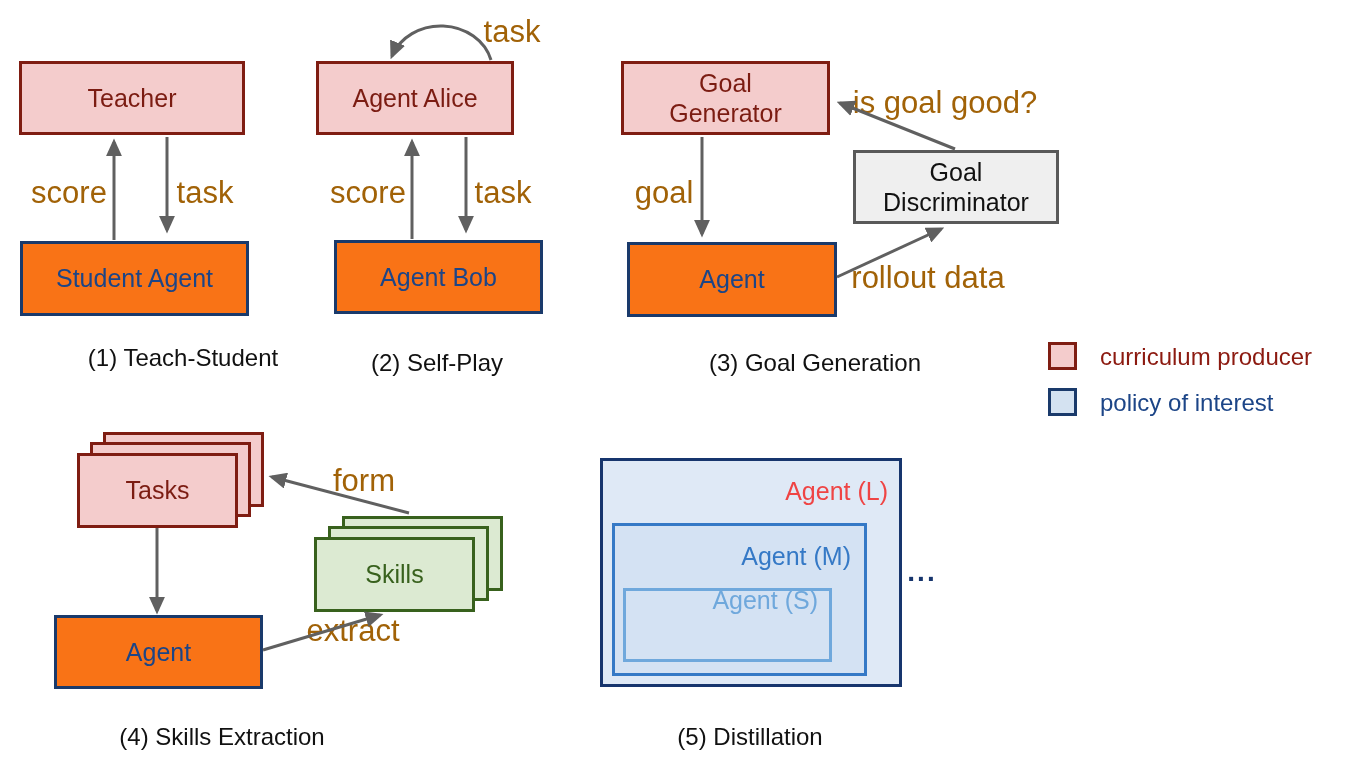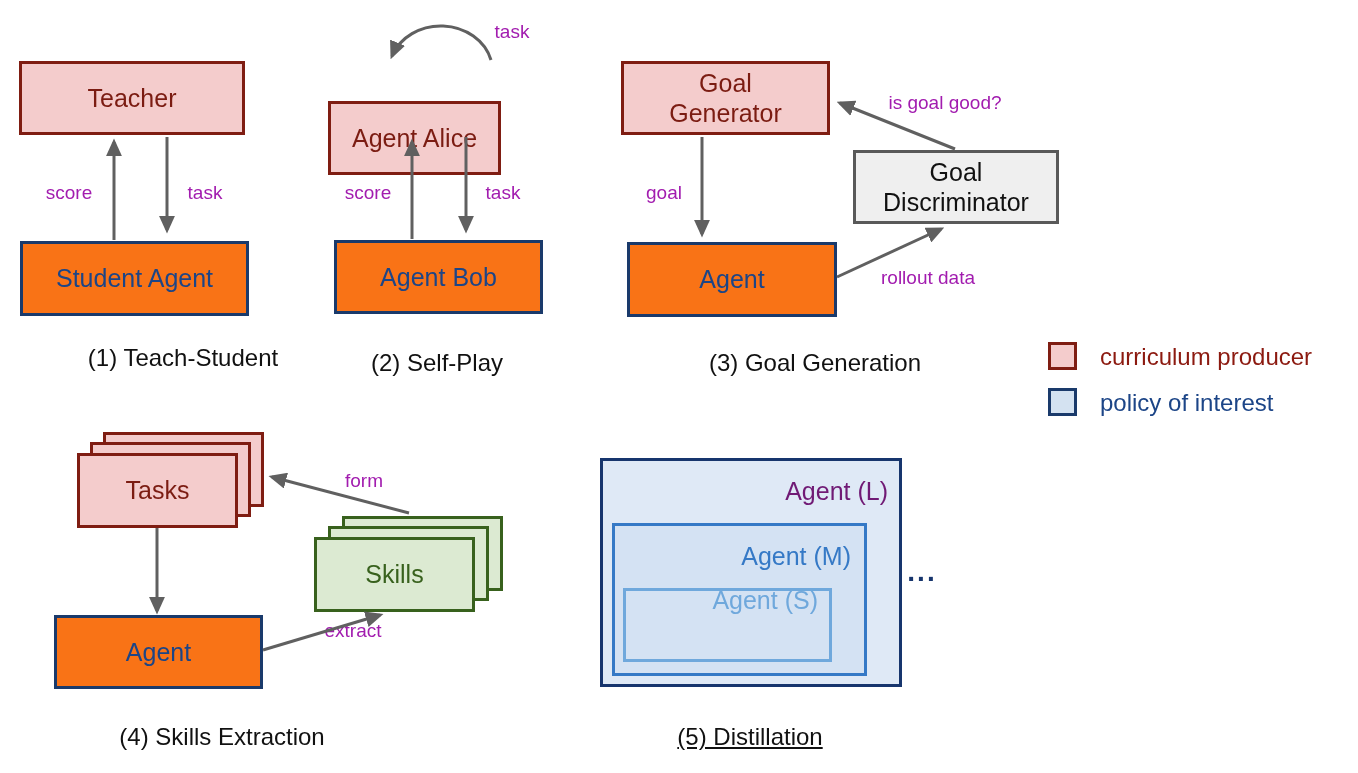--- a/index.html
+++ b/index.html
@@ -12,35 +12,35 @@
     display:flex;align-items:center;justify-content:center;
     font-size:25px;line-height:1.22;text-align:center;white-space:pre-line;
   }
   .box.red{background:#f4cccc;border-color:#7f1d12;color:#7b1c12;}
   .box.blue{background:#f97316;border-color:#1a3a6b;color:#1c4587;}
   .box.green{background:#dcead2;border-color:#38611d;color:#38611d;}
   .box.gray{background:#efefef;border-color:#595959;color:#111111;}
   .box.layer{background:#f4cccc;border-color:#7f1d12;}
   .box.layer.green{background:#dcead2;border-color:#38611d;}
   .lbl{
-    position:absolute;color:#a21caf;font-size:19px;white-space:nowrap;
+    position:absolute;color:#a16207;font-size:31px;white-space:nowrap;
     transform:translate(-50%,-50%);
   }
   .caption{
     position:absolute;color:#111111;font-size:24px;white-space:nowrap;
     transform:translate(-50%,-50%);
   }
   .arrows{position:absolute;left:0;top:0;pointer-events:none;}
   
   .dbox{position:absolute;box-sizing:border-box;border:3px solid;}
   .dbox.L{background:#dfe9f6;border-color:#17356d;}
   .dbox.M{background:#d4e2f3;border-color:#3579c6;}
   .dbox.S{background:#d4e2f3;border-color:#6fa8dc;}
   .dlabel{position:absolute;font-size:25px;text-align:right;white-space:nowrap;}
-  .dlabel.L{color:#701a75;}
+  .dlabel.L{color:#ef4444;}
   .dlabel.M{color:#3579c6;}
   .dlabel.S{color:#6fa8dc;}
   .dots{position:absolute;font-size:28px;font-weight:700;color:#17356d;letter-spacing:2px;transform:translate(-50%,-50%);}
   
   .swatch{position:absolute;box-sizing:border-box;width:29px;height:28px;border:3px solid;}
   .swatch.red{background:#f4cccc;border-color:#7f1d12;}
   .swatch.blue{background:#d4e2f1;border-color:#1a3a6b;}
   .legend-text{position:absolute;font-size:24px;white-space:nowrap;transform:translateY(-50%);}
   .legend-text.red{color:#8c1a10;}
   .legend-text.blue{color:#1c4587;}
@@ -49,21 +49,21 @@
 <body>
 
 <div class="stage">
 
   <div class="box red" style="left:19px;top:61px;width:226px;height:74px;">Teacher</div>
   <div class="box blue" style="left:20px;top:241px;width:229px;height:75px;">Student Agent</div>
   <div class="lbl" style="left:69px;top:193px;">score</div>
   <div class="lbl" style="left:205px;top:193px;">task</div>
   <div class="caption" style="left:139px;top:358px;margin-left:44px;">(1) Teach-Student</div>
 
-  <div class="box red" style="left:328px;top:61px;width:173px;height:74px;margin-top:40px;">Agent Alice</div>
+  <div class="box red" style="left:316px;top:61px;width:198px;height:74px;">Agent Alice</div>
   <div class="box blue" style="left:334px;top:240px;width:209px;height:74px;">Agent Bob</div>
   <div class="lbl" style="left:368px;top:193px;">score</div>
   <div class="lbl" style="left:503px;top:193px;">task</div>
   <div class="lbl" style="left:512px;top:32px;">task</div>
   <div class="caption" style="left:437px;top:363px;">(2) Self-Play</div>
 
   <div class="box red" style="left:621px;top:61px;width:209px;height:74px;">Goal
 Generator</div>
   <div class="box gray" style="left:853px;top:150px;width:206px;height:74px;">Goal
 Discriminator</div>
@@ -92,21 +92,21 @@
   <div class="lbl" style="left:353px;top:631px;">extract</div>
   <div class="caption" style="left:222px;top:737px;">(4) Skills Extraction</div>
 
   <div class="dbox L" style="left:600px;top:458px;width:302px;height:229px;"></div>
   <div class="dbox M" style="left:612px;top:523px;width:255px;height:153px;"></div>
   <div class="dbox S" style="left:623px;top:588px;width:209px;height:74px;"></div>
   <div class="dlabel L" style="left:690px;top:477px;width:198px;">Agent (L)</div>
   <div class="dlabel M" style="left:650px;top:542px;width:201px;">Agent (M)</div>
   <div class="dlabel S" style="left:640px;top:586px;width:178px;">Agent (S)</div>
   <div class="dots" style="left:922px;top:572px;">...</div>
-  <div class="caption" style="left:750px;top:737px;text-decoration:underline;">(5) Distillation</div>
+  <div class="caption" style="left:750px;top:737px;">(5) Distillation</div>
 
   <svg class="arrows" width="1358" height="773" viewBox="0 0 1358 773">
     <defs>
       <marker id="ah" viewBox="0 0 10 9" markerWidth="6" markerHeight="5.4" refX="8" refY="4.5" orient="auto" markerUnits="strokeWidth">
         <path d="M0,0 L10,4.5 L0,9 Z" fill="#606060"></path>
       </marker>
     </defs>
     <g stroke="#606060" stroke-width="3" fill="none">
 
       <line x1="114" y1="240" x2="114" y2="142" marker-end="url(#ah)"></line>

